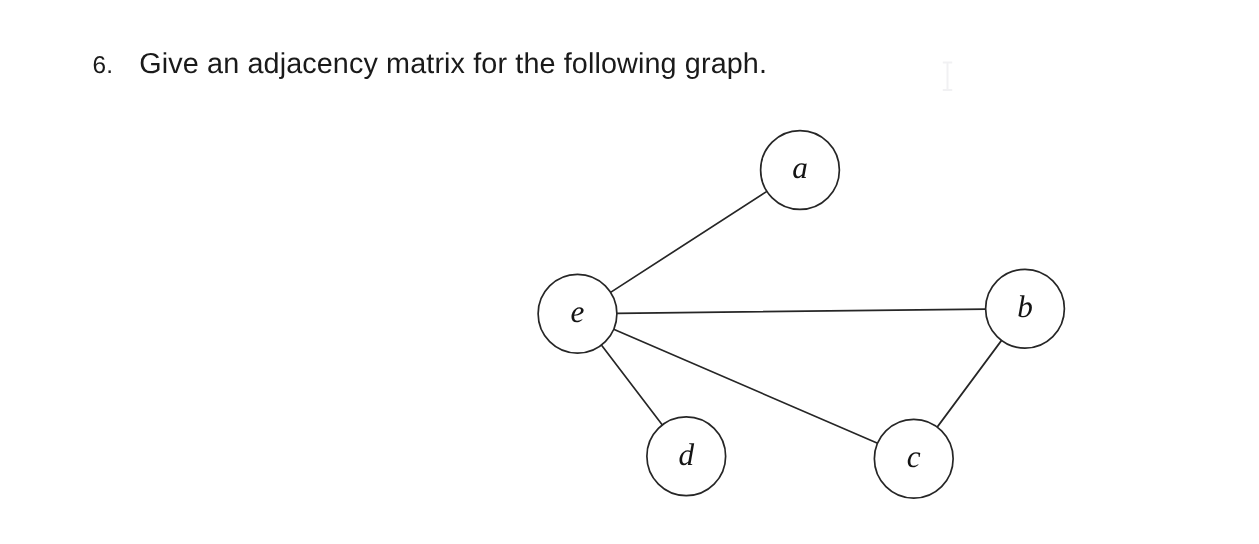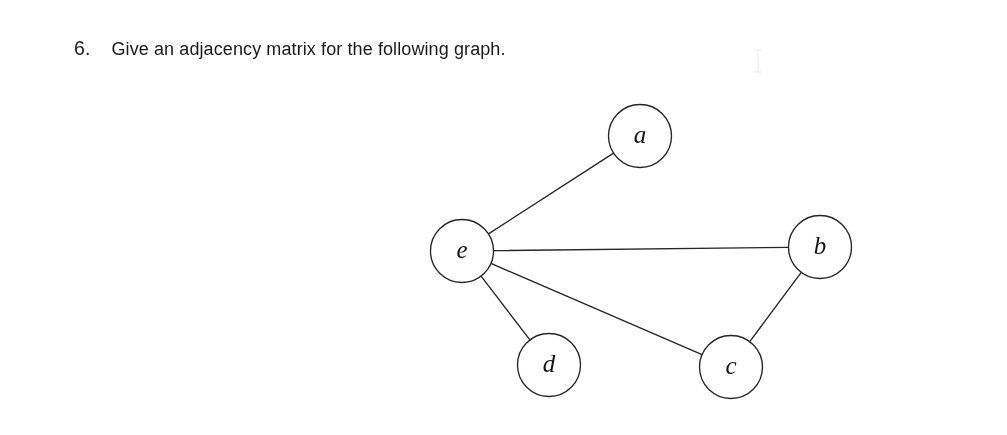--- a/index.html
+++ b/index.html
@@ -31,21 +31,21 @@
     white-space: nowrap;
   }
   .q-number {
     font-family: "Liberation Sans", sans-serif;
     font-size: 19.5px;
     color: #1a1a1a;
     letter-spacing: 0.1px;
   }
   .q-text {
     font-family: "Liberation Sans", sans-serif;
-    font-size: 18px;
+    font-size: 23px;
     color: #1a1a1a;
     margin-left: 21px;
     letter-spacing: 0.1px;
   }
   
   #graph-figure {
     position: absolute;
     left: 0;
     top: 0;
     width: 1007px;

